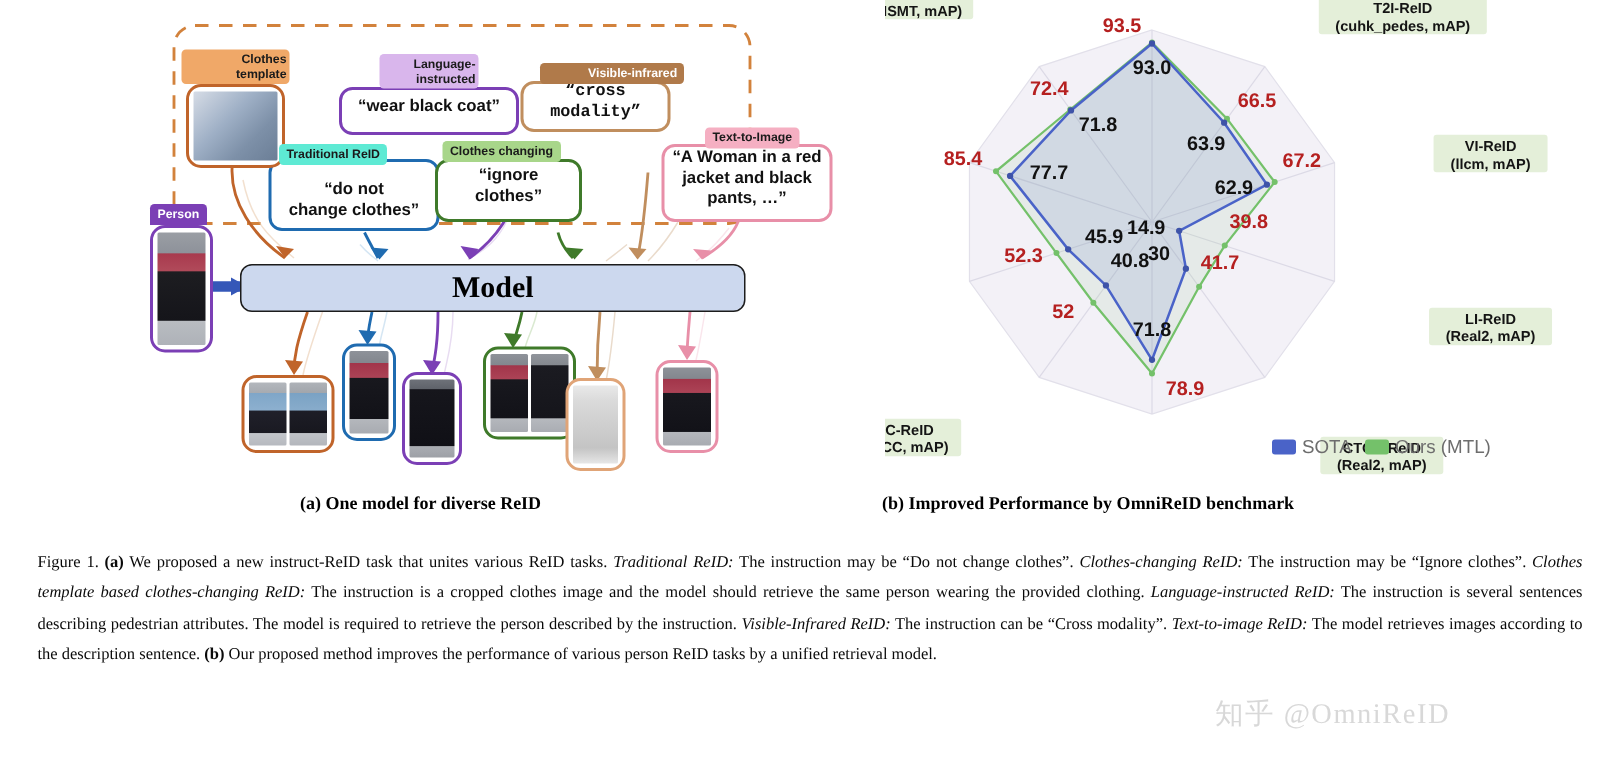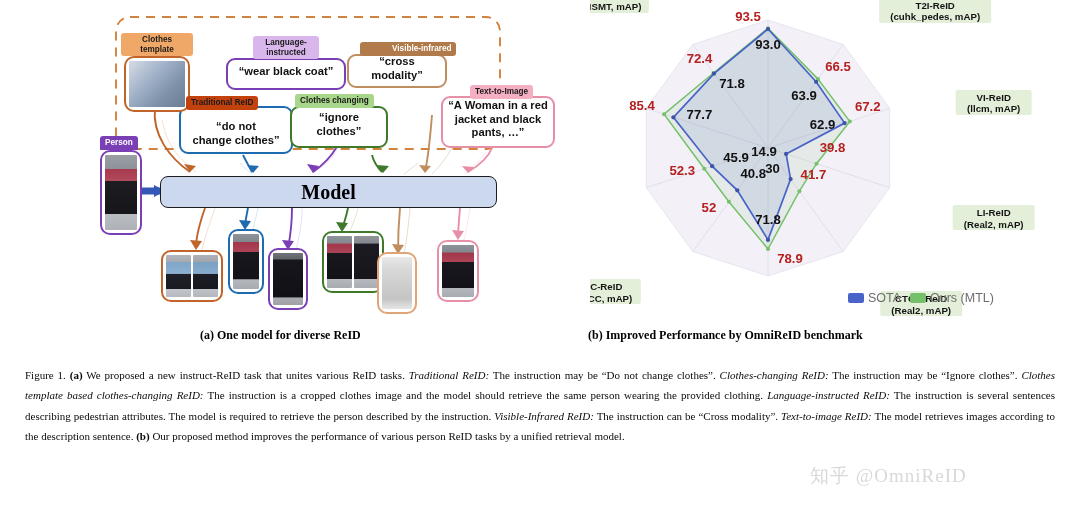--- a/index.html
+++ b/index.html
@@ -44,21 +44,21 @@
     background:#fff;
     display:flex; align-items:flex-end; justify-content:center;
     text-align:center;
     font-size:11.2px; font-weight:bold; color:#111;
     line-height:13.5px; padding:0 5px 5px 5px;
   }
   .taglabel {
     position:absolute; box-sizing:border-box;
     border-radius:3px;
     font-size:8.2px; font-weight:bold; color:#1b1b1b;
-    text-align:center; line-height:9.5px;
+    text-align:right; line-height:9.5px;
     padding:2px 5px; white-space:nowrap;
     z-index:6;
   }
   .imgcard {
     position:absolute; box-sizing:border-box;
     border-radius:10px; border:2.4px solid;
     background:#fff; overflow:hidden;
     display:flex; gap:2px; padding:3px;
     z-index:5;
   }
@@ -149,21 +149,21 @@
     </div>
 
     <div class="taglabel" style="left:121px; top:33px; width:72px; background:#f0a868; padding:2px 2px;">
       <span>Clothes</span><br>
       <span>template</span>
     </div>
     <div class="imgcard" style="left:124px; top:56px; width:66px; height:56px; border-color:#c0642a;">
       <div class="ped" style="background:linear-gradient(135deg,#d6dce6 0%,#9fb0c6 40%,#7d90a8 70%,#6b7e96 100%);"></div>
     </div>
 
-    <div class="taglabel" style="left:186px; top:96px; background:#c2410c;">
+    <div class="taglabel" style="left:186px; top:96px; background:#5eead4;">
       <span>Traditional ReID</span>
     </div>
     <div class="tagbox" style="left:179px; top:106px; width:114px; height:48px; border-color:#1f6bb0;">
       <span style="white-space:pre-line;">“do not
 change clothes”</span>
     </div>
 
     <div class="taglabel" style="left:253px; top:36px; width:66px; background:#d9b6ec; padding:2px 2px;">
       <span>Language-</span><br>
       <span>instructed</span>
@@ -176,21 +176,21 @@
       <span>Clothes changing</span>
     </div>
     <div class="tagbox" style="left:290px; top:106px; width:98px; height:42px; border-color:#3f7a2a; align-items:center;">
       <span style="white-space:pre-line;">“ignore clothes”</span>
     </div>
 
     <div class="taglabel" style="left:360px; top:42px; background:#b07a4a; color:#fff;padding-left:32px;">
       <span>Visible-infrared</span>
     </div>
     <div class="tagbox" style="left:347px; top:54px; width:100px; height:34px; border-color:#c08e5e; align-items:center;">
-      <span style="white-space:pre-line;">“cross modality”</span>
+      <span style="white-space:pre-line;font-family:Liberation Mono, monospace;">“cross modality”</span>
     </div>
 
     <div class="taglabel" style="left:470px; top:85px; background:#f5afc2;">
       <span>Text-to-Image</span>
     </div>
     <div class="tagbox" style="left:441px; top:96px; width:114px; height:52px; border-color:#e88fa8; align-items:center;">
       <span style="white-space:pre-line;">“A Woman in a red
 jacket and black
 pants, …”</span>
     </div>

